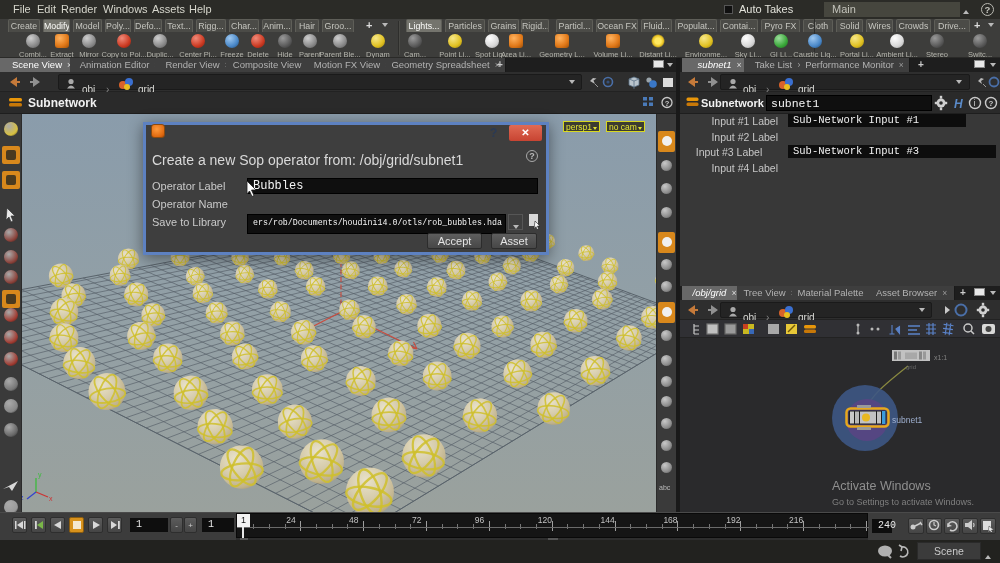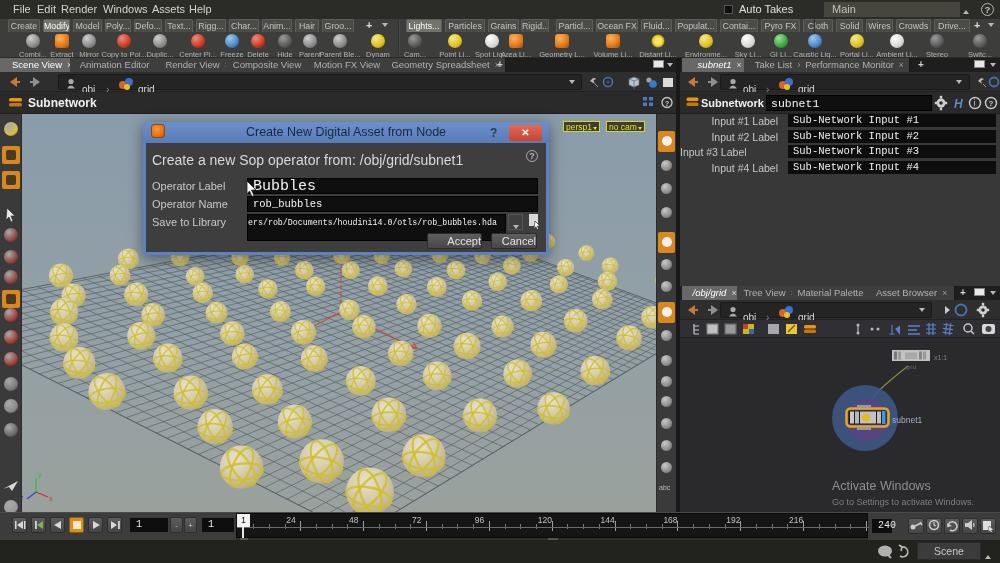--- a/index.html
+++ b/index.html
@@ -39,21 +39,21 @@
 .chip{position:absolute;top:11px;height:13px;color:#d8d8d4;font-size:10px;line-height:13px}
 .opbar{background:#2a2a2a;border-bottom:1px solid #1e1e1e;color:#ececec}
 .obt{font-weight:bold;font-size:12px;color:#f2f2f2}
 .inpt{background:#0f0f0f;color:#f4f4f4;font-family:"Liberation Mono",monospace;border:1px solid #000}
 
 .prow{position:absolute;height:13px;font-size:10.5px;color:#c6c6c6;line-height:13px}
 .pin{position:absolute;background:#0d0d0d;color:#f2f2f2;font-family:"Liberation Mono",monospace;font-size:10.5px;line-height:13px;padding-left:5px}
 
 #dlg{left:143px;top:122px;width:406px;height:133px;background:#3e3e3e;border:3px solid #5d81c1;box-shadow:0 3px 14px rgba(0,0,0,.45);z-index:50}
 #dlgtitle{left:-3px;top:-3px;width:406px;height:21px;background:linear-gradient(#6e8ec9,#587cb8);color:#1a2740;font-size:12.5px;text-align:center;line-height:20px}
-.dbtn{position:absolute;height:16px;background:linear-gradient(#5e5e5e,#474747);border:1px solid #2c2c2c;border-radius:2px;color:#e4e4e4;font-size:11px;text-align:right;line-height:14px}
+.dbtn{position:absolute;height:16px;background:linear-gradient(#5e5e5e,#474747);border:1px solid #2c2c2c;border-radius:2px;color:#e4e4e4;font-size:11px;text-align:center;line-height:14px}
 
 #playbar{left:0;top:512px;width:1000px;height:28px;background:#3c3c3c;border-top:1px solid #4a4a4a}
 .pbtn{position:absolute;top:4px;width:15px;height:16px;background:linear-gradient(#5c5c5c,#454545);border:1px solid #2e2e2e;border-radius:2px;color:#cfcfcf;font-size:8px;text-align:center;line-height:15px}
 .fr{position:absolute;top:5px;height:14px;background:#0e0e0e;color:#e8e8e8;font-family:"Liberation Mono",monospace;font-size:10px;line-height:14px;padding-left:6px}
 #ruler{left:236px;top:0px;width:632px;height:25px;background:#151515;border:1px solid #090909;color:#b9b9b9}
 .tick{position:absolute;background:#9f9f9f;width:1px}
 .tlab{position:absolute;top:1px;font-size:8.5px;color:#c2c2c2}
 
 #status{left:0;top:540px;width:1000px;height:23px;background:#22221f}
 
@@ -993,27 +993,25 @@
         </g>
         <text x="20" y="12.5" fill="#5a8ac8" font-size="12" font-weight="bold" font-style="italic">H</text>
         <circle cx="41" cy="8" r="5.5" fill="none" stroke="#c9c9c9" stroke-width="1.4"></circle>
         <text x="39.5" y="11" fill="#c9c9c9" font-size="9">i</text>
         <circle cx="57" cy="8" r="5.5" fill="none" stroke="#c9c9c9" stroke-width="1.4"></circle>
         <text x="54.5" y="11" fill="#c9c9c9" font-size="8" font-weight="bold">?</text>
       </svg>
     </div>
     <div class="abs" style="left:680px;top:114px;width:320px;height:172px;background:#383838"></div>
     <div class="prow" style="left:680px;top:115px;width:98px;text-align:right">Input #1 Label</div>
-    <div class="pin" style="left:788px;top:114px;width:208px;height:13px">Sub-Network Input #1</div>
+    <div class="pin" style="left:788px;top:114px;width:178px;height:13px">Sub-Network Input #1</div>
     <div class="prow" style="left:680px;top:131px;width:98px;text-align:right">Input #2 Label</div>
-    <div class="pin" style="left:788px;top:130px;width:208px;height:13px">Sub-Network Input #2</div>
-    <div class="prow" style="left:680px;top:146px;width:98px;text-align:left">Input #3 Label</div>
+    <div class="prow" style="left:680px;top:146px;width:98px;text-align:center">Input #3 Label</div>
     <div class="pin" style="left:788px;top:145px;width:208px;height:13px">Sub-Network Input #3</div>
     <div class="prow" style="left:680px;top:162px;width:98px;text-align:right">Input #4 Label</div>
-    <div class="pin" style="left:788px;top:161px;width:208px;height:13px">Sub-Network Input #4</div>
     <div class="abs ptabs" style="left:680px;top:286px;width:320px">
       <div class="ptab on" style="left:2px;width:66px;font-style:italic;">/obj/grid<s>×</s></div>
       <div class="ptab" style="left:57px;width:66px;">Tree View<s>×</s></div>
       <div class="ptab" style="left:112px;width:88px;">Material Palette<s>×</s></div>
       <div class="ptab" style="left:189px;width:86px;">Asset Browser<s>×</s></div>
       <span class="abs" style="left:280px;top:1px;color:#ccc;font-size:10px;font-weight:bold">+</span>
       <div class="abs wsq" style="left:294px;top:2px"></div>
       <i class="abs td" style="left:310px;top:5px"></i>
     </div>
     <div class="abs pbar" style="left:680px;top:300px;width:320px">
@@ -1234,35 +1232,33 @@
     <div id="status" class="abs">
       <svg class="abs" width="40" height="18" style="left:876px;top:2px">
         <ellipse cx="9" cy="9" rx="7" ry="5.5" fill="#b0b0b0"></ellipse>
         <path d="M12 13l3 3" stroke="#b0b0b0" stroke-width="2"></path>
         <path d="M26 5a5 5 0 1 1-2 9M26 5l-3-2M26 5l-1 4" stroke="#b9b9b9" stroke-width="1.6" fill="none"></path>
       </svg>
       <div class="abs" style="left:917px;top:2px;width:64px;height:18px;background:#3b3b3b;border:1px solid #2a2a2a;color:#c9c9c9;font-size:10.5px;text-align:center;line-height:16px">Scene Update</div>
       <div class="abs" style="left:985px;top:5px"><i class="tu"></i><br></div>
     </div>
     <div id="dlg" class="abs">
-      <div id="dlgtitle" class="abs">Create New Digital Asset from Node</div>
       <div class="abs" style="left:5px;top:-1px;width:14px;height:14px;background:radial-gradient(circle at 40% 35%,#ff9a3c,#e06a10 70%,#b84c08);border-radius:3px;border:1px solid #8a4a10"></div>
       <span class="abs" style="left:344px;top:1px;color:#2a3a55;font-weight:bold;font-size:12px">?</span>
       <div class="abs" style="left:363px;top:0px;width:33px;height:16px;background:linear-gradient(#e06a54,#c84432);border-radius:2px;color:#fff;font-size:10px;font-weight:bold;text-align:center;line-height:15px">✕</div>
       <div class="abs" style="left:6px;top:27px;color:#d9d9d9;font-size:14px">Create a new Sop operator from: /obj/grid/subnet1</div>
       <div class="abs" style="left:380px;top:25px;width:12px;height:12px;border:1.3px solid #a9a9a9;border-radius:50%;color:#bbb;font-size:9px;text-align:center;line-height:11px;font-weight:bold">?</div>
       <div class="abs" style="left:6px;top:55px;color:#c9c9c9;font-size:11px">Operator Label</div>
-      <div class="abs inpt" style="left:101px;top:53px;width:291px;height:16px;font-size:15px;line-height:15px;padding-left:5px;white-space:nowrap;overflow:hidden">Bubbles</div>
+      <div class="abs inpt" style="left:101px;top:53px;width:291px;height:16px;font-size:12px;line-height:15px;padding-left:5px;white-space:nowrap;overflow:hidden">Bubbles</div>
       <div class="abs" style="left:6px;top:73px;color:#c9c9c9;font-size:11px">Operator Name</div>
-      <div class="abs inpt" style="left:101px;top:71px;width:291px;height:16px;font-size:10.5px;line-height:15px;padding-left:5px;white-space:nowrap;overflow:hidden">rob_bubbles</div>
       <div class="abs" style="left:6px;top:91px;color:#c9c9c9;font-size:11px">Save to Library</div>
-      <div class="abs inpt" style="left:101px;top:89px;width:259px;height:27px;font-size:10.5px;line-height:15px;white-space:nowrap;overflow:hidden"><span style="font-size:8.3px">ers/rob/Documents/houdini14.0/otls/rob_bubbles.hda</span></div>
+      <div class="abs inpt" style="left:101px;top:89px;width:259px;height:20px;font-size:10.5px;line-height:15px;padding-left:5px;white-space:nowrap;overflow:hidden"><span style="font-size:8.3px">ers/rob/Documents/houdini14.0/otls/rob_bubbles.hda</span></div>
       <div class="abs" style="left:362px;top:89px;width:15px;height:16px;background:#3f3f3f;border:1px solid #565656;text-align:center"><i class="td" style="margin-top:6px"></i></div>
       <svg class="abs" width="15" height="16" style="left:381px;top:88px">
         <rect x="2" y="1" width="9" height="12" fill="#d8d8d8"></rect>
         <path d="M8 8l5 5-2.5 0 1 3-1.5 .7-1-3-2 2z" fill="#f8f8f8" stroke="#222" stroke-width="0.6"></path>
       </svg>
       <div class="dbtn" style="left:281px;top:108px;width:55px">Accept</div>
-      <div class="dbtn" style="left:345px;top:108px;width:46px">Cancel</div>
+      <div class="dbtn" style="left:345px;top:108px;width:46px">Asset</div>
       <svg class="abs" width="12" height="17" style="left:100px;top:55px;z-index:9">
         <path d="M1 1l9 9-4.5 0 2.5 5.5-2 1-2.5-5.5-2.5 3z" fill="#fff" stroke="#222" stroke-width="0.8"></path>
       </svg>
     </div>
   </div>
 </body></html>

